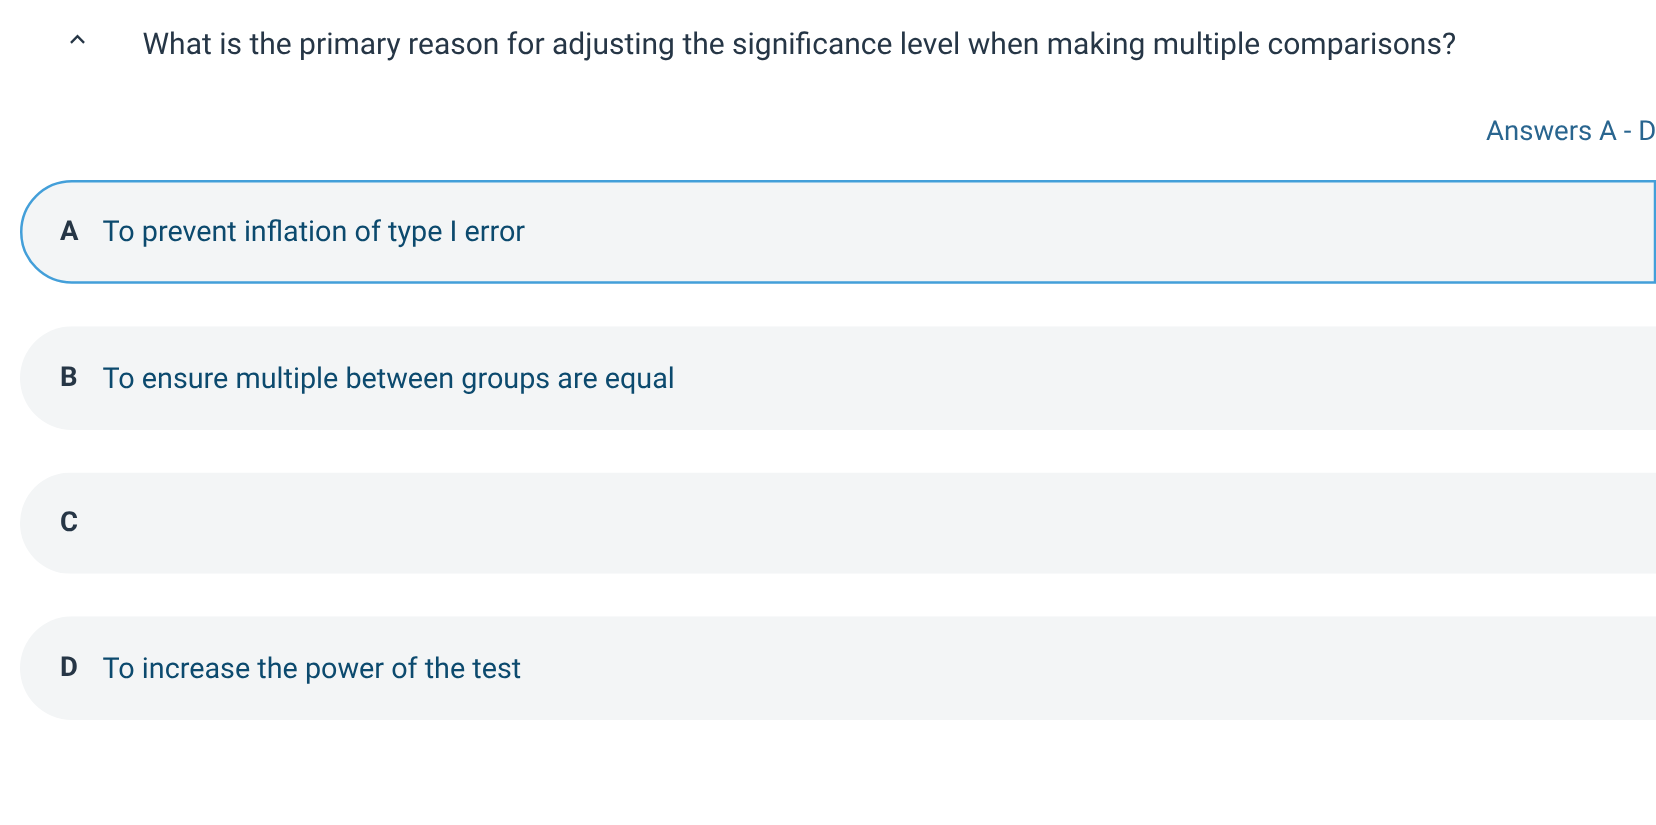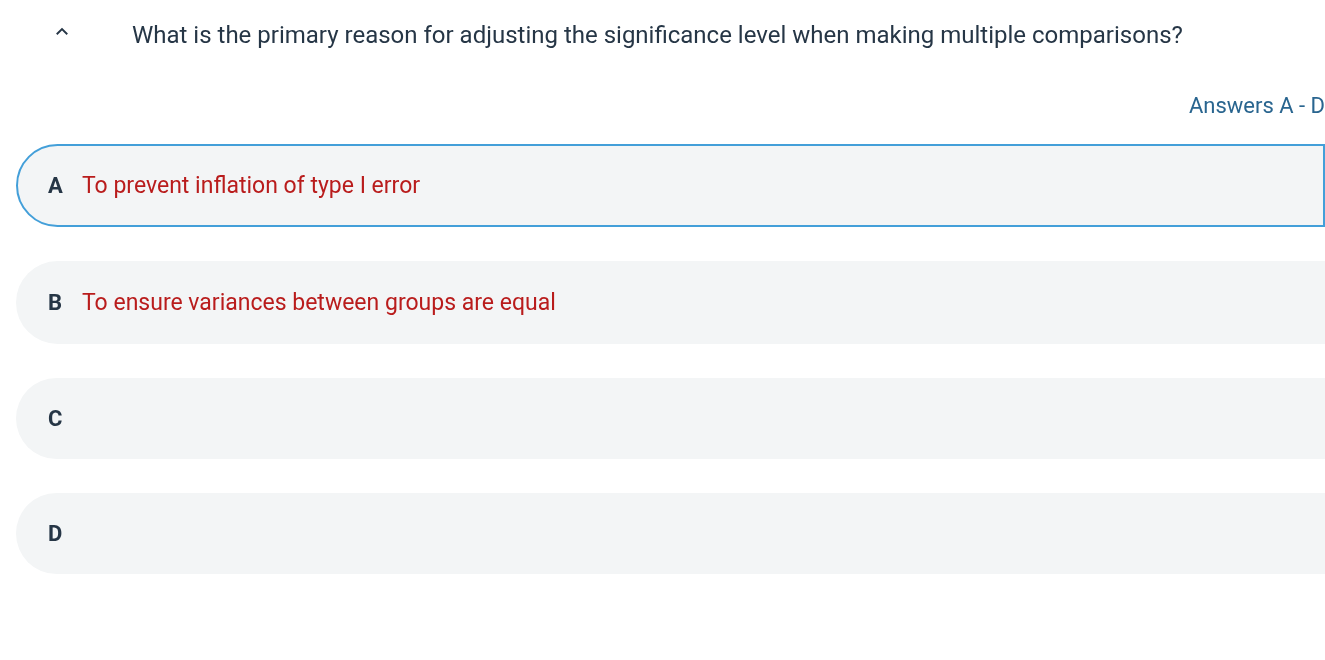--- a/index.html
+++ b/index.html
@@ -11,21 +11,20 @@
       font-family: -apple-system, BlinkMacSystemFont, "Segoe UI", Roboto, Helvetica, Arial, sans-serif;
       background: #ffffff;
       color: #263646;
       width: 1325px;
       padding: 0;
     }
     .question-row {
       display: flex;
       align-items: flex-start;
       padding: 18px 0 40px 48px;
-      gap: 18px;
     }
     .collapse-toggle {
       width: 28px;
       height: 28px;
       display: flex;
       align-items: center;
       justify-content: center;
       cursor: pointer;
       margin-top: 2px;
       margin-right: 38px;
@@ -69,21 +68,21 @@
     }
     .answer-letter {
       font-weight: 700;
       font-size: 22px;
       color: #263646;
       width: 34px;
       flex-shrink: 0;
     }
     .answer-text {
       font-size: 23px;
-      color: #b91c1c;
+      color: #0c4a6e;
     }
   </style>
 </head>
 <body>
 
 <div class="question-row">
   <div class="collapse-toggle">
     <span>
       <svg viewBox="0 0 24 24">
           <polyline points="5 15 12 8 19 15"></polyline>
@@ -95,21 +94,22 @@
 
 <div class="answers-heading">Answers A - D</div>
 
 <div class="answers-list">
   <div class="answer-option selected">
     <div class="answer-letter">A</div>
     <div class="answer-text">To prevent inflation of type I error</div>
   </div>
   <div class="answer-option">
     <div class="answer-letter">B</div>
-    <div class="answer-text">To ensure variances between groups are equal</div>
+    <div class="answer-text">To ensure multiple between groups are equal</div>
   </div>
   <div class="answer-option">
     <div class="answer-letter">C</div>
   </div>
   <div class="answer-option">
     <div class="answer-letter">D</div>
+    <div class="answer-text">To increase the power of the test</div>
   </div>
 </div>
 
 </body></html>

